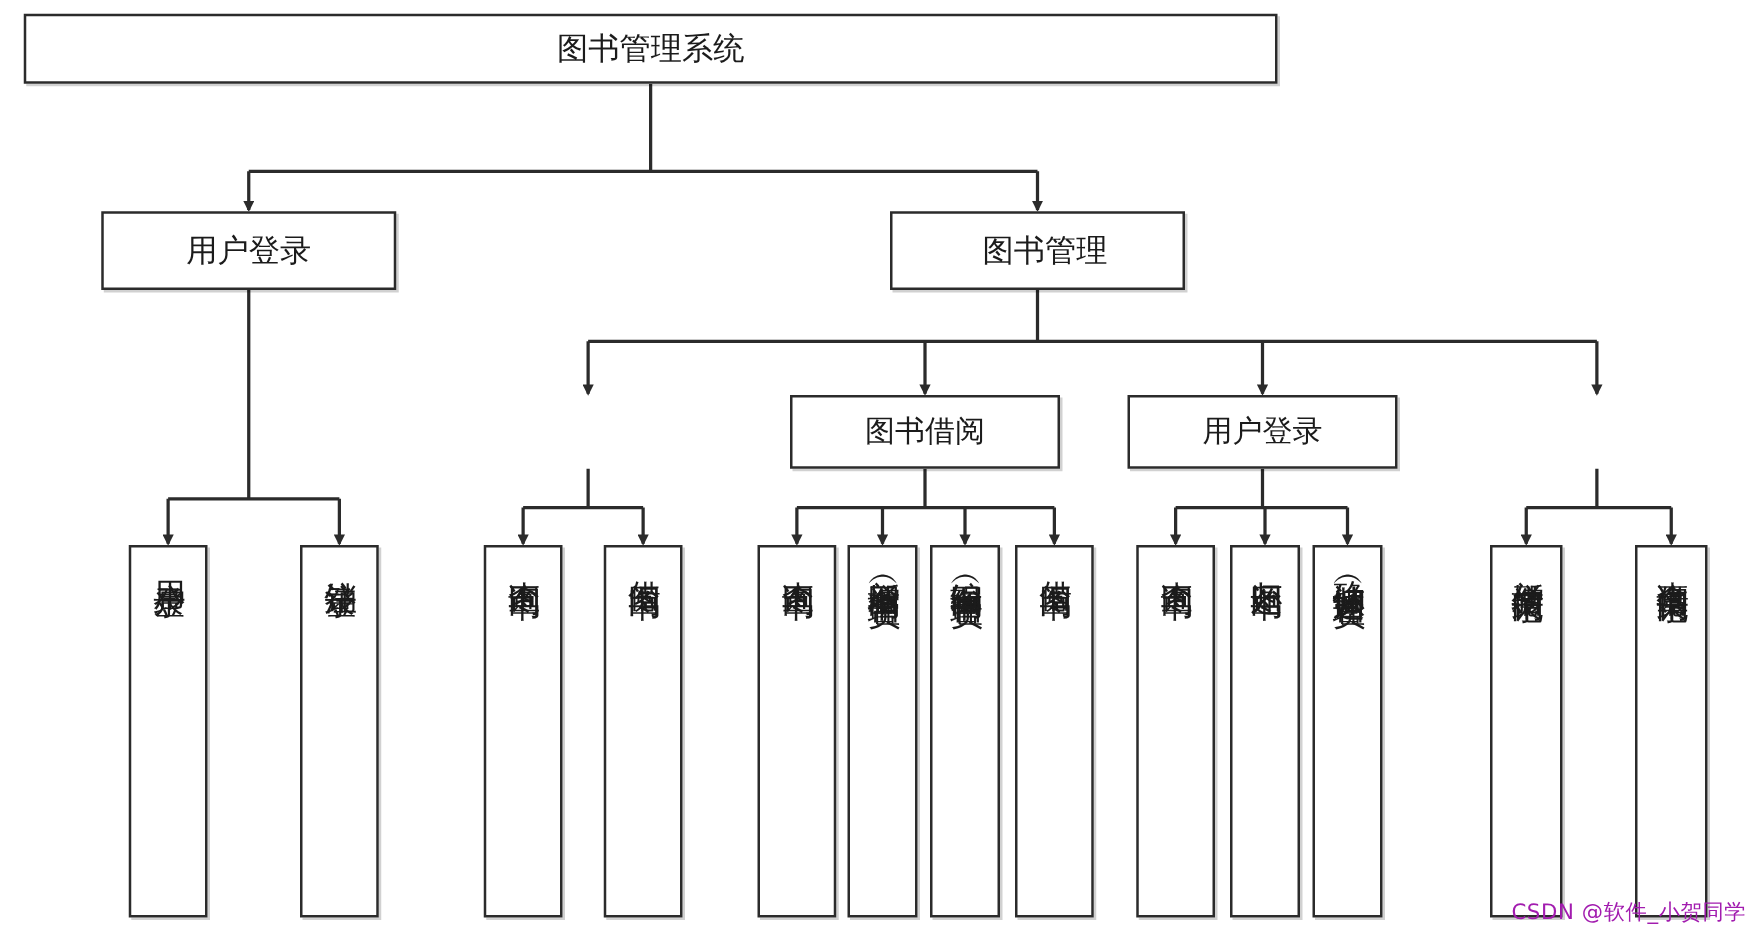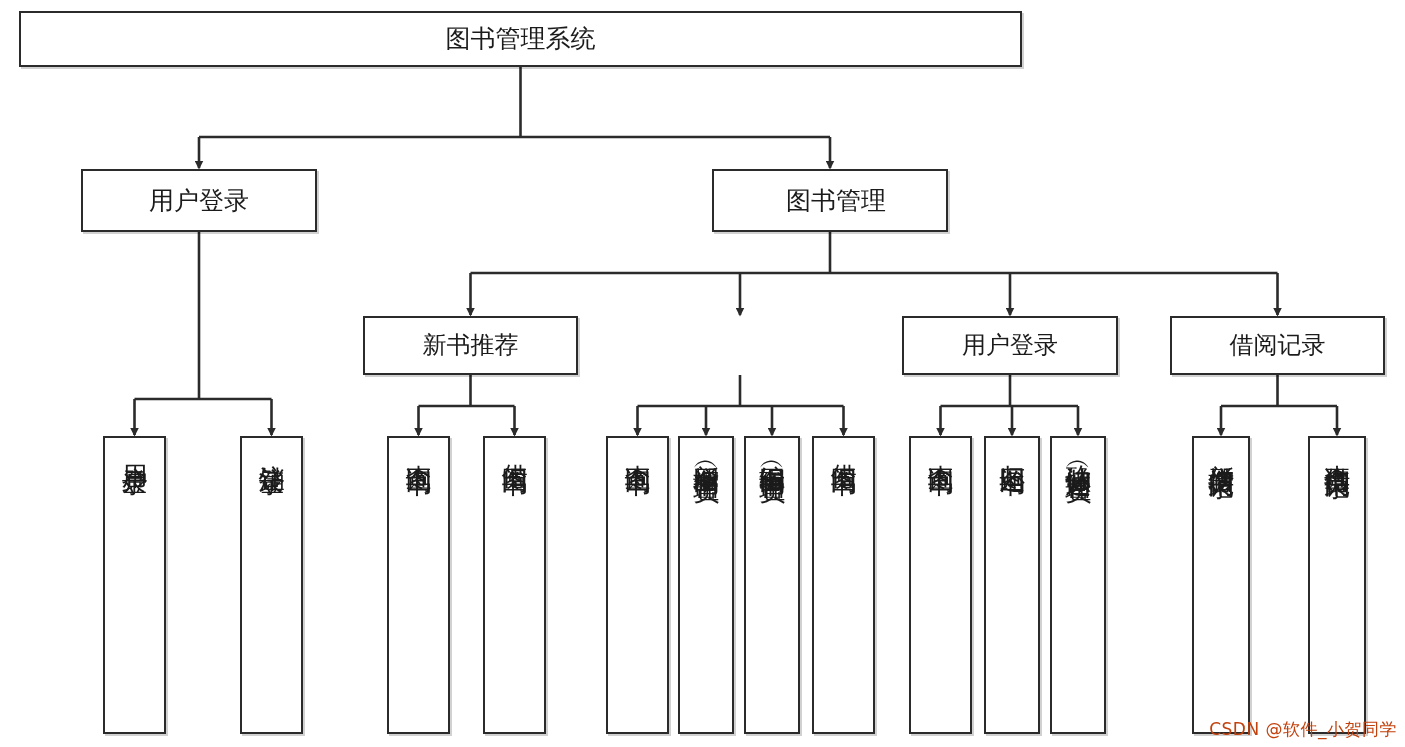--- a/index.html
+++ b/index.html
@@ -53,21 +53,21 @@
     font-size: 26px;
     letter-spacing: 2px;
     line-height: 1.05;
     white-space: nowrap;
   }
   #watermark {
     position: absolute;
     right: 8px;
     bottom: 6px;
     font-size: 17px;
-    color: #c2410c;
+    color: #a21caf;
     letter-spacing: 0.5px;
     white-space: nowrap;
     pointer-events: none;
   }
 </style>
 </head>
 <body>
 
 <div id="diagram-root">
 
@@ -118,28 +118,25 @@
     <span class="label">图书管理系统</span>
   </div>
 
   <div class="node node-l2" style="left: 81px; top: 169px; width: 236px; height: 63px;">
     <span class="label">用户登录</span>
   </div>
   <div class="node node-l2" style="left: 712px; top: 169px; width: 236px; height: 63px; padding-left: 12px;">
     <span class="label">图书管理</span>
   </div>
 
-  <div class="node node-l3" style="left: 363px; top: 316px; width: 215px; height: 59px;">
-    <span class="label">新书推荐</span>
+  <div class="node node-l3" style="left: 632px; top: 316px; width: 216px; height: 59px;">
+    <span class="label">图书借阅</span>
   </div>
   <div class="node node-l3" style="left: 902px; top: 316px; width: 216px; height: 59px;">
     <span class="label">用户登录</span>
-  </div>
-  <div class="node node-l3" style="left: 1170px; top: 316px; width: 215px; height: 59px;">
-    <span class="label">借阅记录</span>
   </div>
 
   <div class="node node-leaf" style="left: 103px; top: 436px; width: 63px; height: 298px;">
     <span class="label">用户登录</span>
   </div>
   <div class="node node-leaf" style="left: 240px; top: 436px; width: 63px; height: 298px;">
     <span class="label">注销登录</span>
   </div>
   <div class="node node-leaf" style="left: 387px; top: 436px; width: 63px; height: 298px;">
     <span class="label">查询图书</span>

